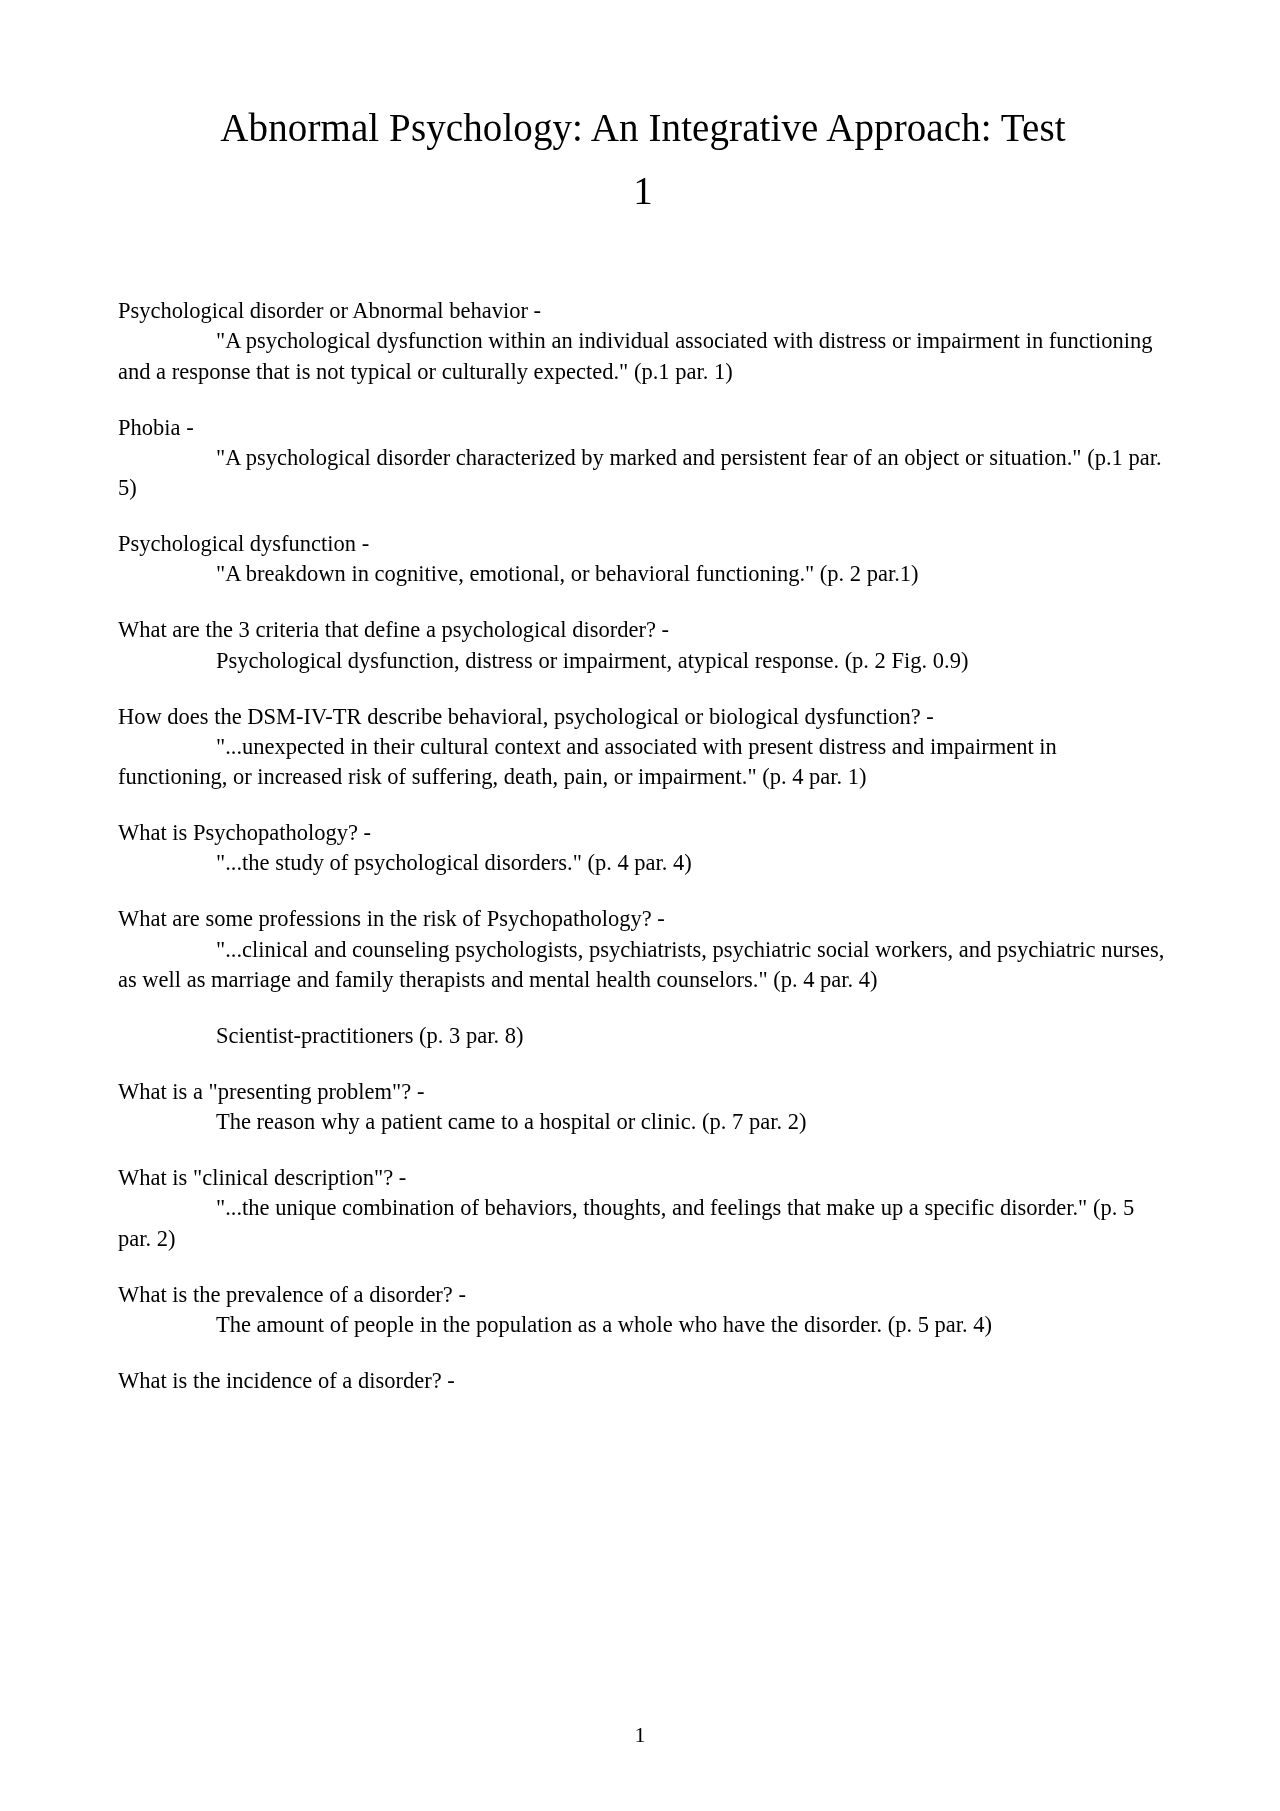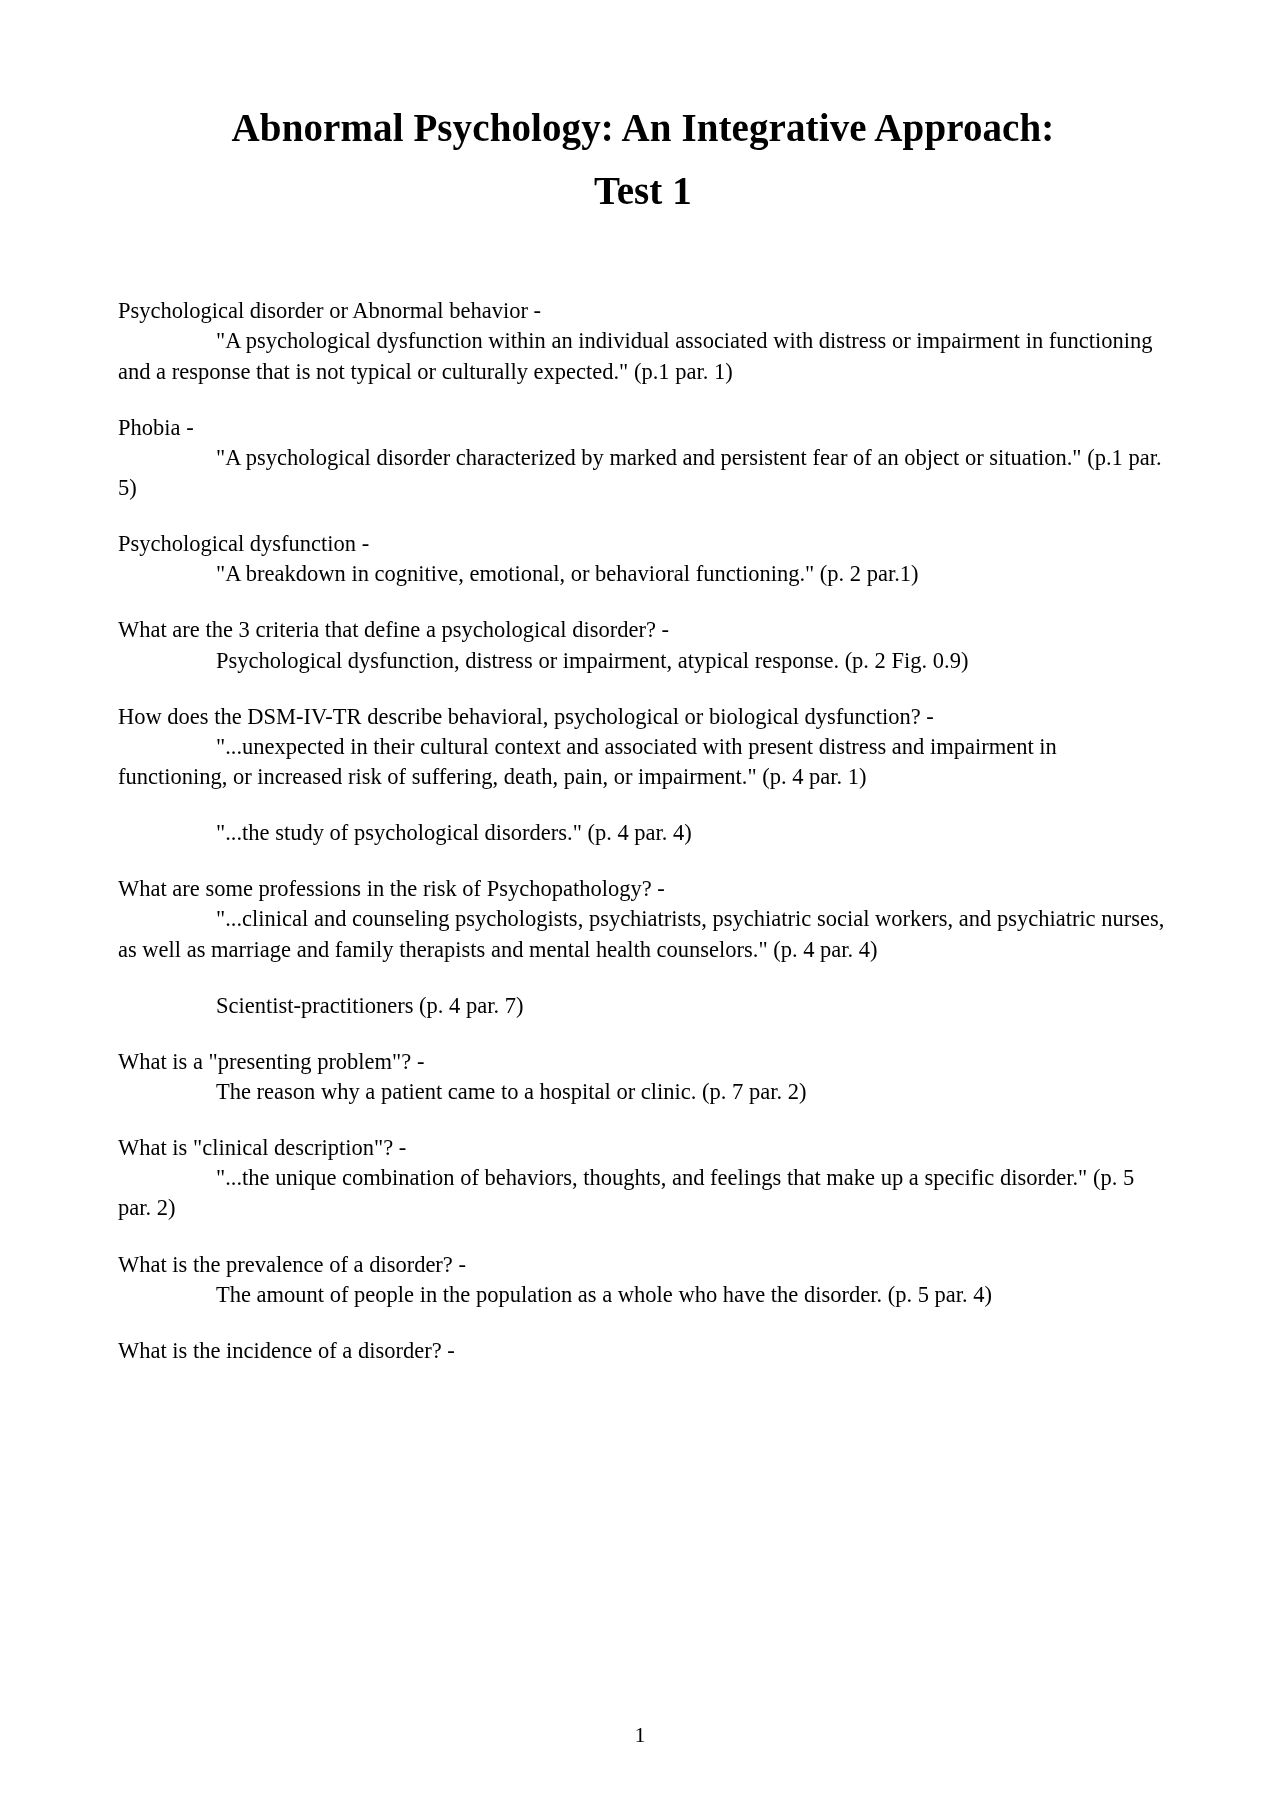--- a/index.html
+++ b/index.html
@@ -17,21 +17,21 @@
   }
   .page {
     width: 1280px;
     height: 1811px;
     box-sizing: border-box;
     padding: 96px 112px 0 118px;
     position: relative;
   }
   .doc-title {
     font-size: 39px;
-    font-weight: bold;
+    font-weight: normal;
     text-align: center;
     line-height: 1.62;
     margin: 0 auto;
     max-width: 860px;
     letter-spacing: 0.1px;
   }
   .content {
     margin-top: 74px;
     font-size: 22.5px;
     line-height: 1.34;
@@ -85,30 +85,31 @@
       <p class="qa-a">Psychological dysfunction, distress or impairment, atypical response. (p. 2 Fig. 0.9)</p>
     </div>
 
 
     <div class="qa-block">
       <p class="qa-q">How does the DSM-IV-TR describe behavioral, psychological or biological dysfunction? -</p>
       <p class="qa-a">"...unexpected in their cultural context and associated with present distress and impairment in functioning, or increased risk of suffering, death, pain, or impairment." (p. 4 par. 1)</p>
     </div>
 
     <div class="qa-block">
+      <p class="qa-q">What is Psychopathology? -</p>
       <p class="qa-a">"...the study of psychological disorders." (p. 4 par. 4)</p>
     </div>
 
     <div class="qa-block">
       <p class="qa-q">What are some professions in the risk of Psychopathology? -</p>
       <p class="qa-a">"...clinical and counseling psychologists, psychiatrists, psychiatric social workers, and psychiatric nurses, as well as marriage and family therapists and mental health counselors." (p. 4 par. 4)</p>
     </div>
 
     <div class="qa-block">
-      <p class="qa-a">Scientist-practitioners (p. 4 par. 7)</p>
+      <p class="qa-a">Scientist-practitioners (p. 3 par. 8)</p>
     </div>
 
     <div class="qa-block">
       <p class="qa-q">What is a "presenting problem"? -</p>
       <p class="qa-a">The reason why a patient came to a hospital or clinic. (p. 7 par. 2)</p>
     </div>
 
     <div class="qa-block">
       <p class="qa-q">What is "clinical description"? -</p>
       <p class="qa-a">"...the unique combination of behaviors, thoughts, and feelings that make up a specific disorder." (p. 5 par. 2)</p>

